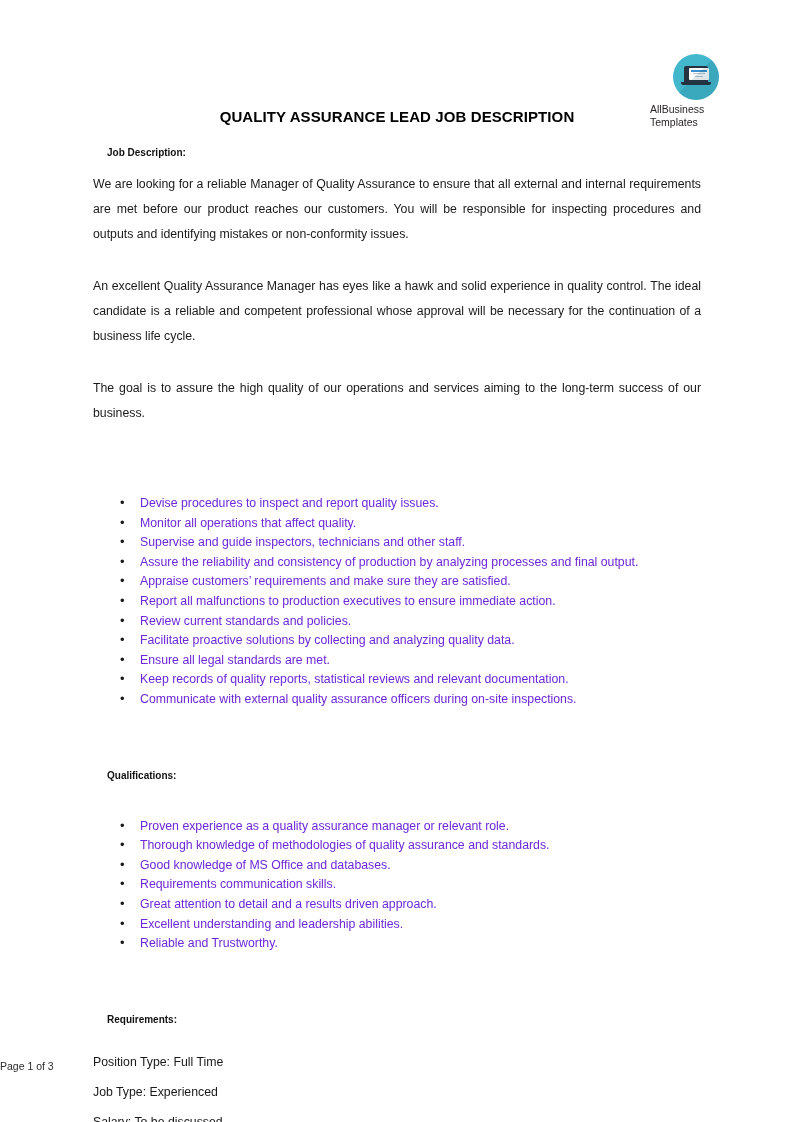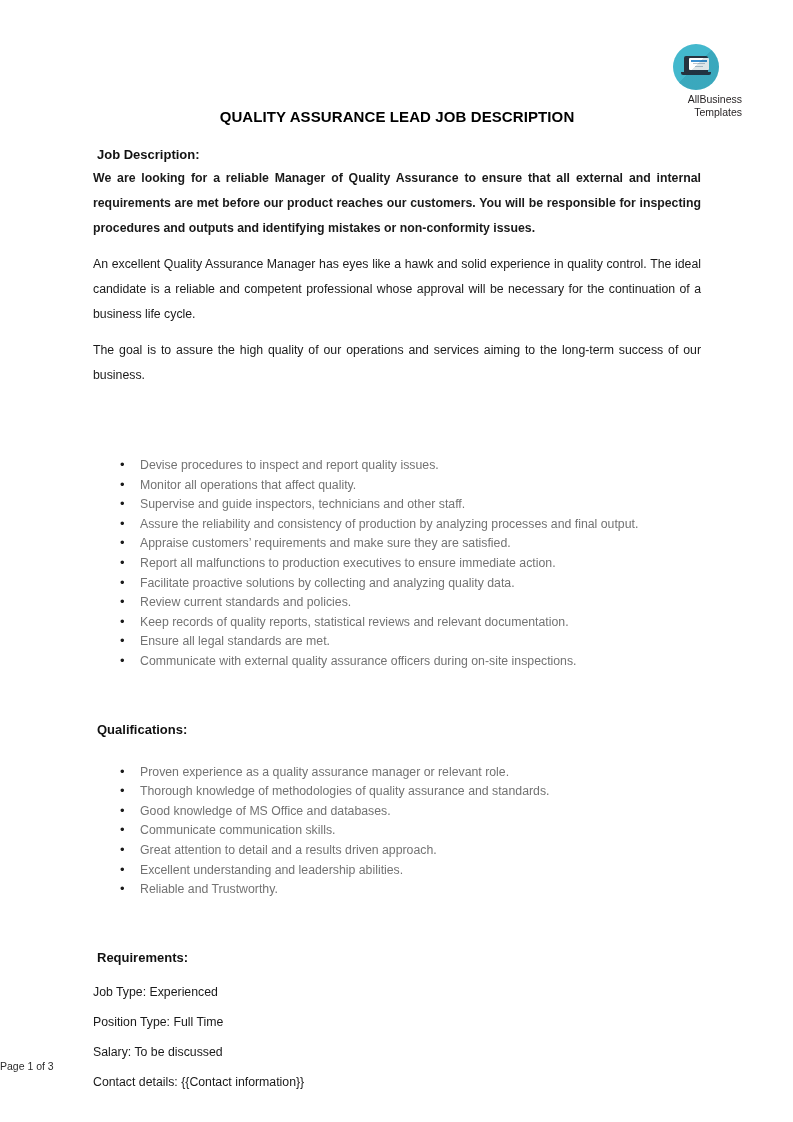--- a/index.html
+++ b/index.html
@@ -16,24 +16,24 @@
     width: 793px;
     height: 1122px;
     background: #ffffff;
     overflow: hidden;
     box-sizing: border-box;
   }
 
   
   .logo-block {
     position: absolute;
-    top: 44px;
+    top: 54px;
     left: 650px;
     width: 92px;
-    text-align: right;
+    text-align: left;
   }
   .logo-circle {
     position: relative;
     width: 46px;
     height: 46px;
     margin: 0 auto;
     border-radius: 50%;
     background: #43b8cd;
     overflow: hidden;
   }
@@ -112,49 +112,49 @@
   .doc-title {
     text-align: center;
     font-size: 15px;
     font-weight: bold;
     letter-spacing: 0.1px;
     color: #000000;
     margin: 0 0 22px 0;
     padding-right: 0;
   }
   .section-label {
-    font-size: 13px;
+    font-size: 10px;
     font-weight: bold;
     color: #111111;
-    margin: 4px;
+    margin: 14px;
   }
   .para {
     font-size: 12.3px;
     line-height: 25px;
     text-align: justify;
     color: #1a1a1a;
     margin: 0;
   }
-  .para.first { margin-top: 2px; font-weight: bold; }
-  .para + .para { margin-top: 11px; }
+  .para.first { margin-top: 2px; }
+  .para + .para { margin-top: 27px; }
 
   .gap-lg { height: 46px; }
   .gap-md { height: 22px; }
   .gap-sm { height: 14px; }
 
   ul.bullets {
     list-style: none;
     margin: 0;
     padding: 0;
   }
   ul.bullets li {
     position: relative;
     font-size: 12.3px;
     line-height: 19.6px;
-    color: #737373;
+    color: #6d28d9;
     padding-left: 47px;
     margin: 0;
   }
   ul.bullets li::before {
     content: "\2022";
     position: absolute;
     left: 27px;
     top: -1px;
     font-size: 13px;
     color: #1a1a1a;
@@ -217,48 +217,48 @@
     <div class="gap-lg"></div>
 
     <div class="gap-md"></div>
     <ul class="bullets">
       <li>Devise procedures to inspect and report quality issues.</li>
       <li>Monitor all operations that affect quality.</li>
       <li>Supervise and guide inspectors, technicians and other staff.</li>
       <li>Assure the reliability and consistency of production by analyzing processes and final output.</li>
       <li>Appraise customers’ requirements and make sure they are satisfied.</li>
       <li>Report all malfunctions to production executives to ensure immediate action.</li>
+      <li>Review current standards and policies.</li>
       <li>Facilitate proactive solutions by collecting and analyzing quality data.</li>
-      <li>Review current standards and policies.</li>
+      <li>Ensure all legal standards are met.</li>
       <li>Keep records of quality reports, statistical reviews and relevant documentation.</li>
-      <li>Ensure all legal standards are met.</li>
       <li>Communicate with external quality assurance officers during on-site inspections.</li>
     </ul>
 
     <div class="gap-lg"></div>
 
     <div class="section-label">Qualifications:</div>
     <div class="gap-md"></div>
     <ul class="bullets">
       <li>Proven experience as a quality assurance manager or relevant role.</li>
       <li>Thorough knowledge of methodologies of quality assurance and standards.</li>
       <li>Good knowledge of MS Office and databases.</li>
-      <li>Communicate communication skills.</li>
+      <li>Requirements communication skills.</li>
       <li>Great attention to detail and a results driven approach.</li>
       <li>Excellent understanding and leadership abilities.</li>
       <li>Reliable and Trustworthy.</li>
     </ul>
 
     <div class="gap-lg"></div>
 
     <div class="section-label">Requirements:</div>
     <div class="gap-sm"></div>
     <div>
+      <p class="req-line">Position Type: Full Time</p>
       <p class="req-line">Job Type: Experienced</p>
-      <p class="req-line">Position Type: Full Time</p>
       <p class="req-line">Salary: To be discussed</p>
       <p class="req-line">Contact details: {{Contact information}}</p>
     </div>
 
   </div>
 
   <div class="footer">Page 1 of 3</div>
 
 </div>
 

